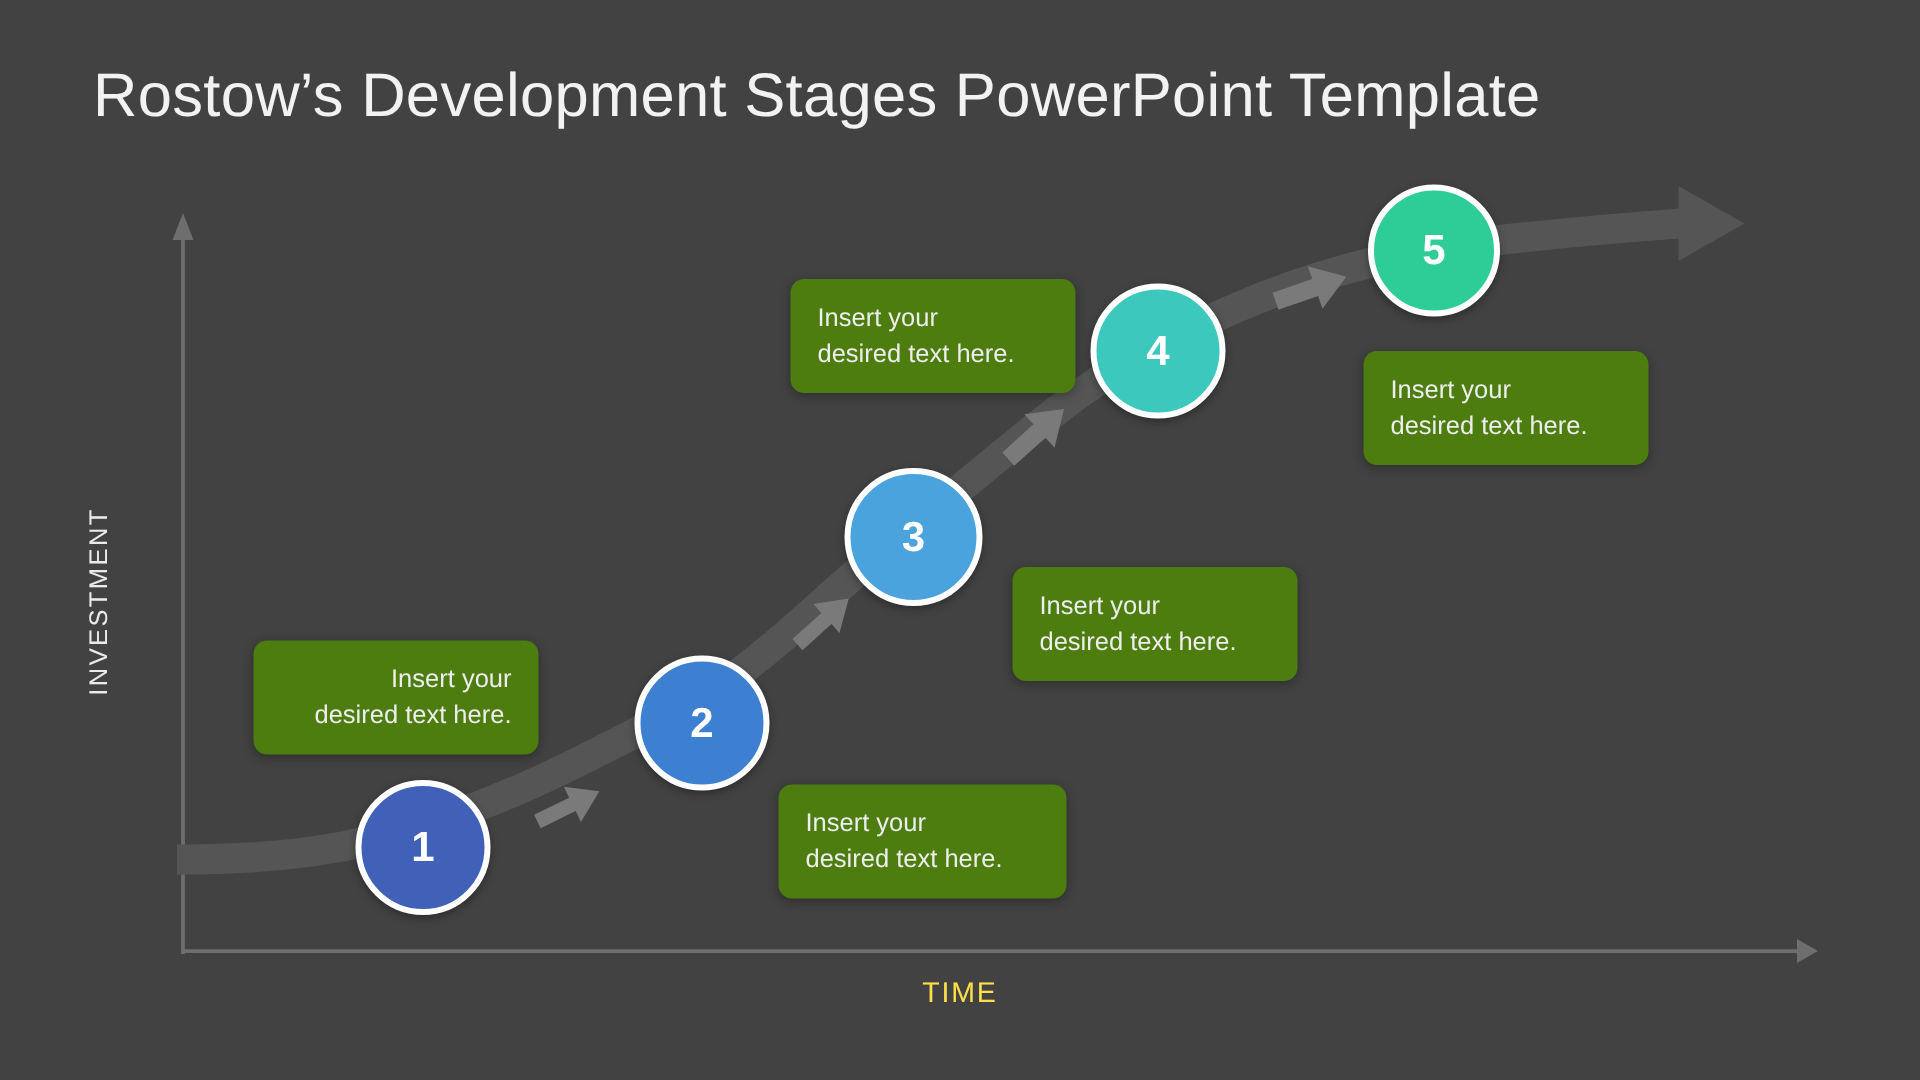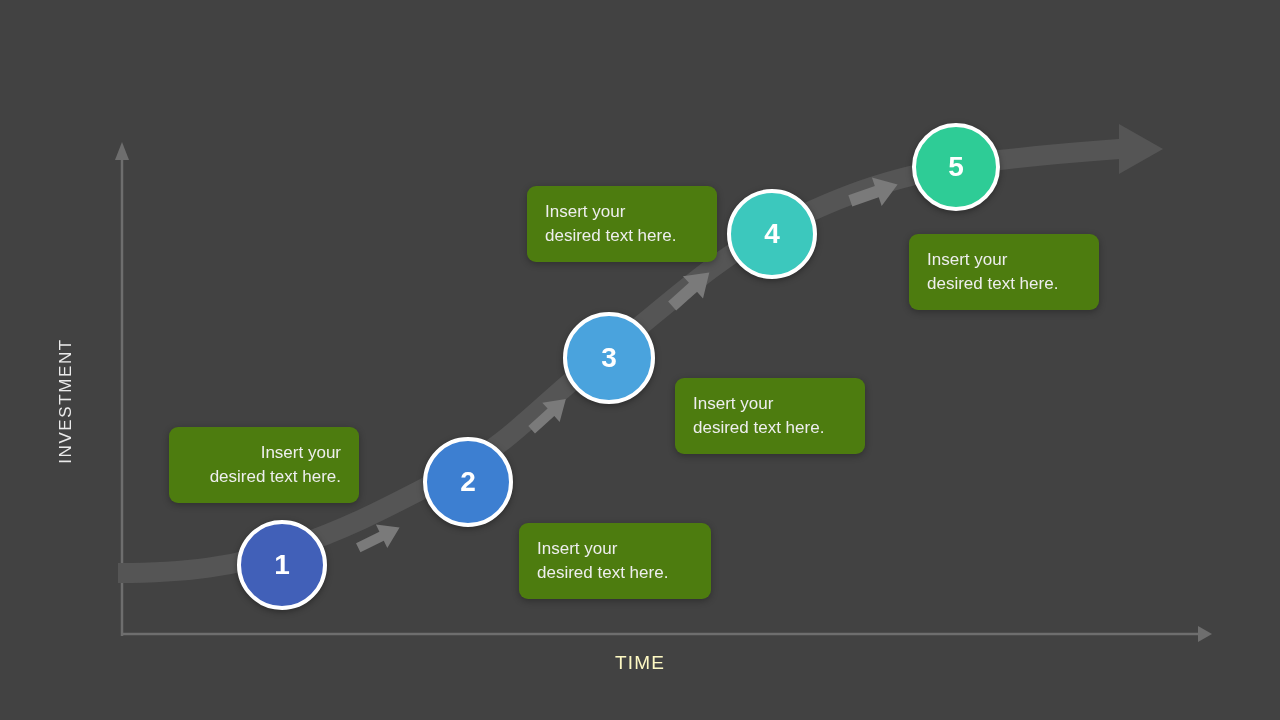--- a/index.html
+++ b/index.html
@@ -27,21 +27,21 @@
   #ylabel{
     position:absolute; left:56px; top:316px;
     width:170px; height:28px;
     transform:rotate(-90deg); transform-origin:center center;
     margin-left:-71px; margin-top:71px;
     text-align:center;
     font-size:17px; letter-spacing:1.6px; color:#eaeaea;
   }
   #xlabel{
     position:absolute; left:0; top:652px; width:1280px;
-    text-align:center; font-size:19px; letter-spacing:1.2px; color:#fef9c3;
+    text-align:center; font-size:19px; letter-spacing:1.2px; color:#fde047;
   }
 
   
   .stage{
     position:absolute;
     border-radius:50%;
     border:4px solid #ffffff;
     display:flex; align-items:center; justify-content:center;
     color:#ffffff; font-size:28px; font-weight:700;
     box-shadow:0 2px 6px rgba(0,0,0,.35);
@@ -59,20 +59,21 @@
     box-shadow:0 2px 7px rgba(0,0,0,.30);
   }
   .callout.right{ text-align:right; }
   .callout.left{ text-align:left; }
 </style>
 </head>
 <body>
 
 <div id="slide">
 
+  <div id="title">Rostow’s Development Stages PowerPoint Template</div>
 
   <svg id="canvas" viewBox="0 0 1280 720" xmlns="http://www.w3.org/2000/svg">
 
     <g>
       <line x1="122" y1="636" x2="122" y2="152" stroke="#6e6e6e" stroke-width="2.5"></line>
       <polygon points="122,142 115,160 129,160" fill="#6e6e6e"></polygon>
     </g>
 
     <g>
       <line x1="122" y1="634" x2="1200" y2="634" stroke="#6e6e6e" stroke-width="2.5"></line>

